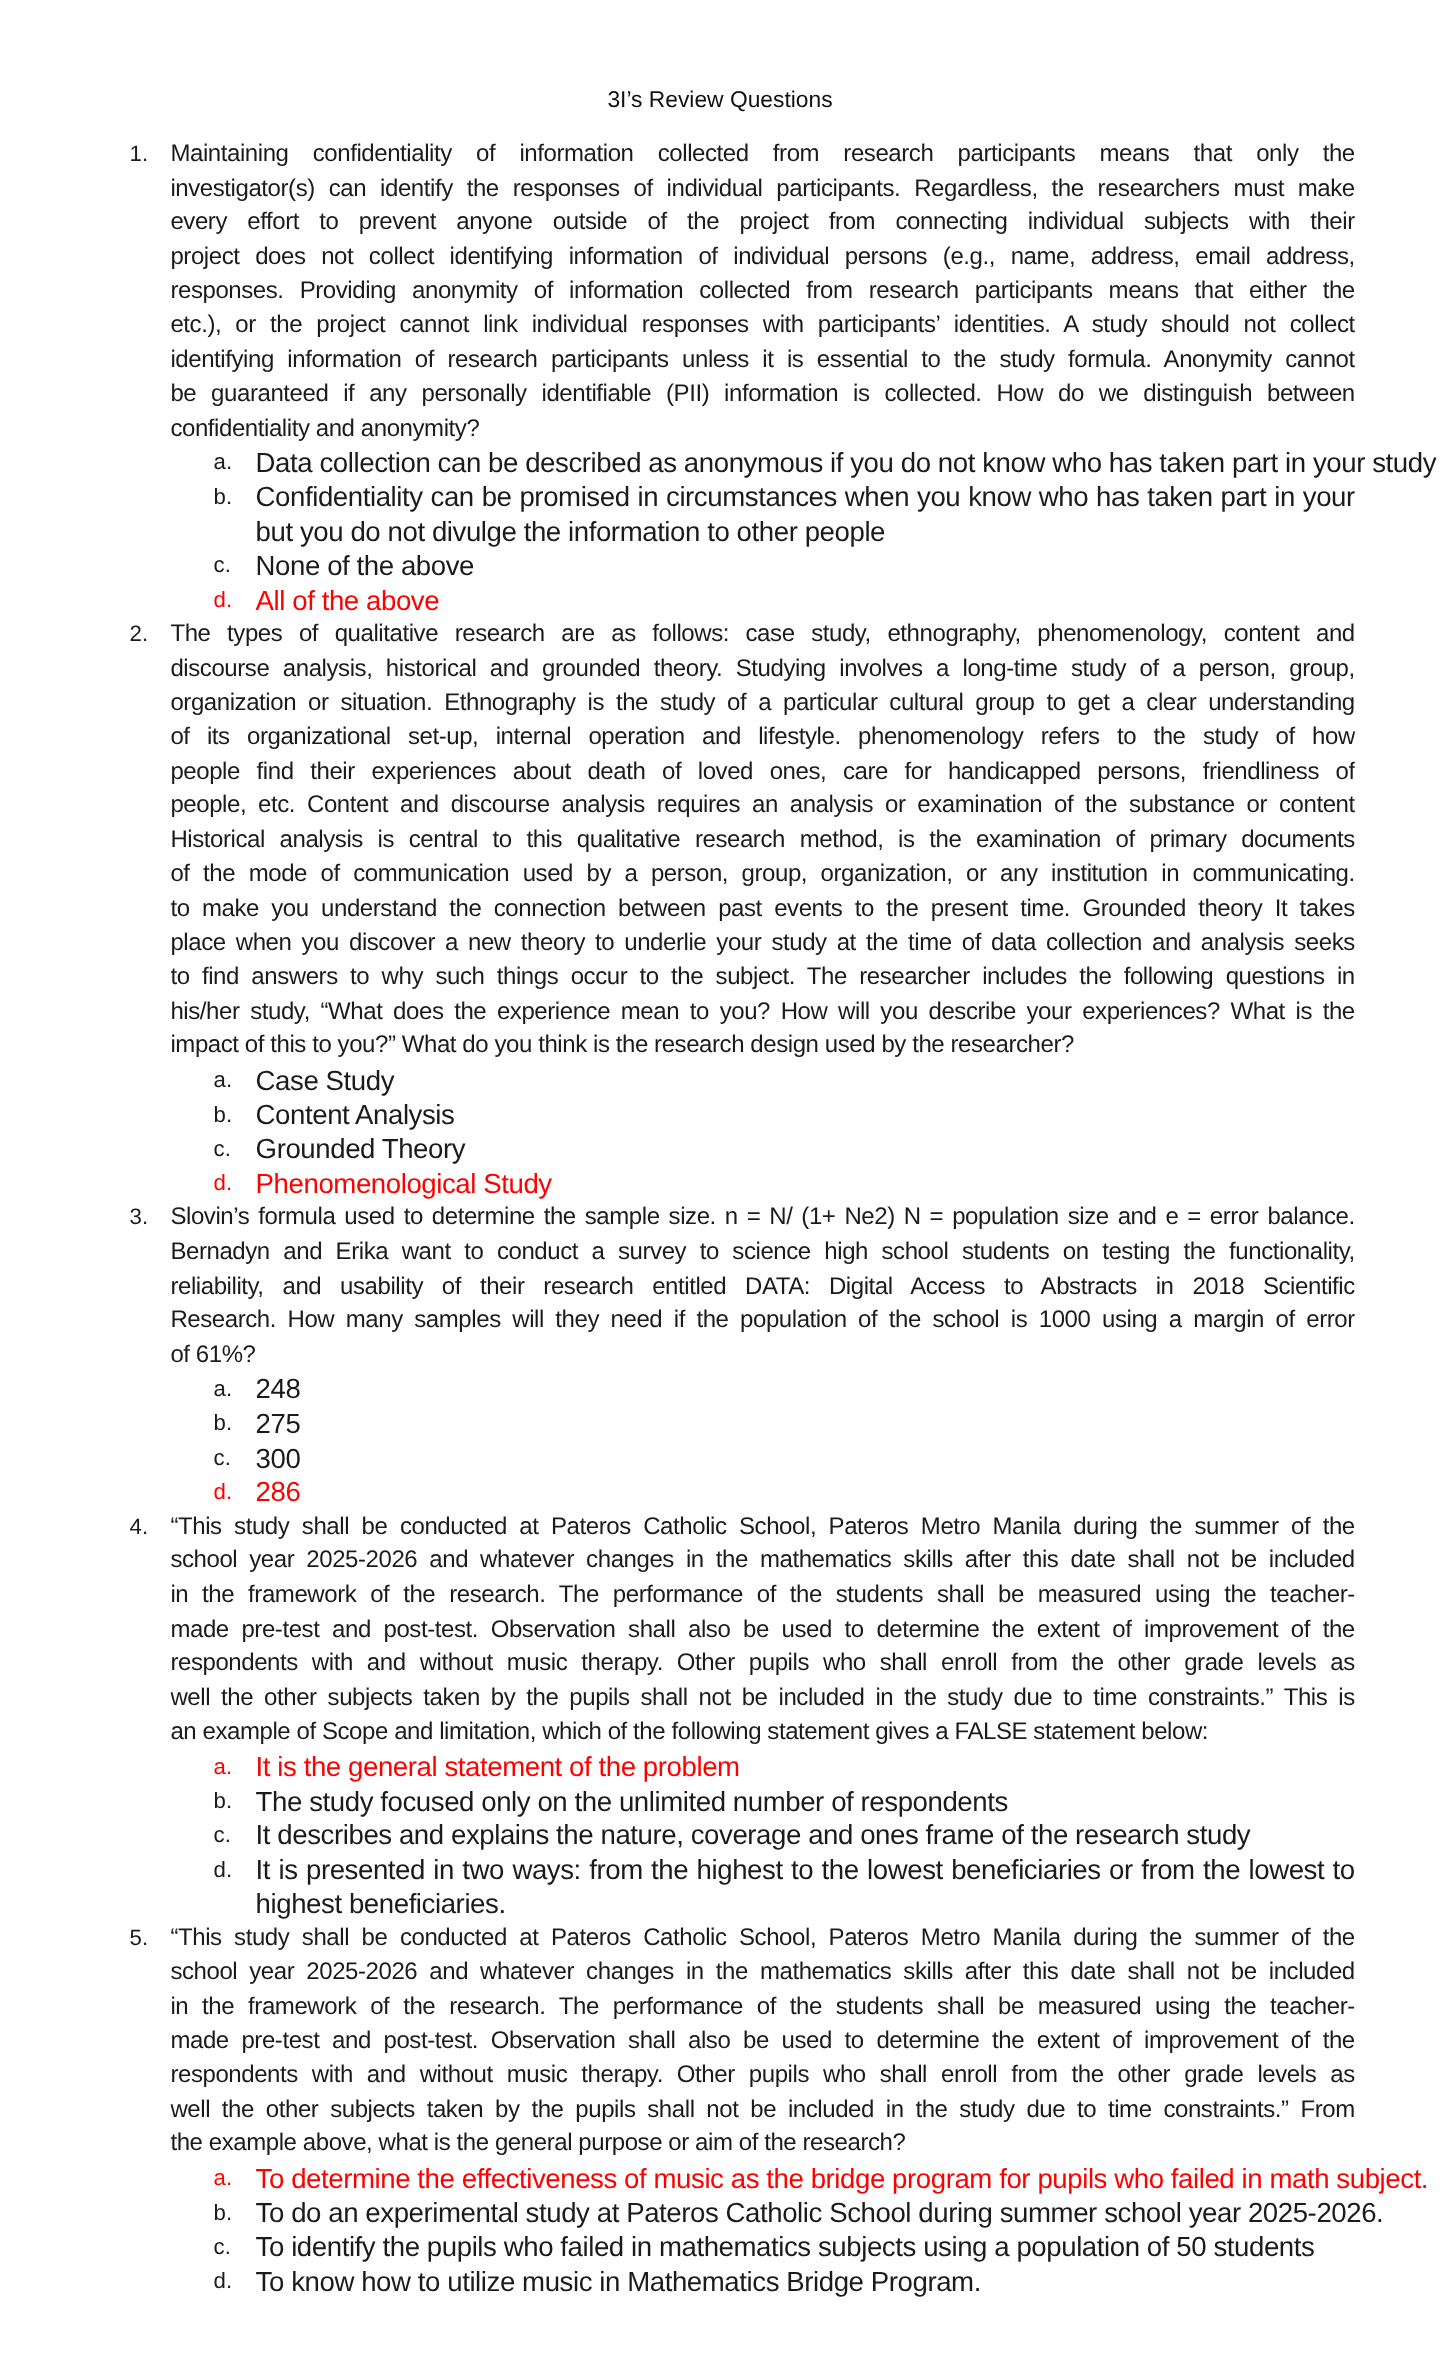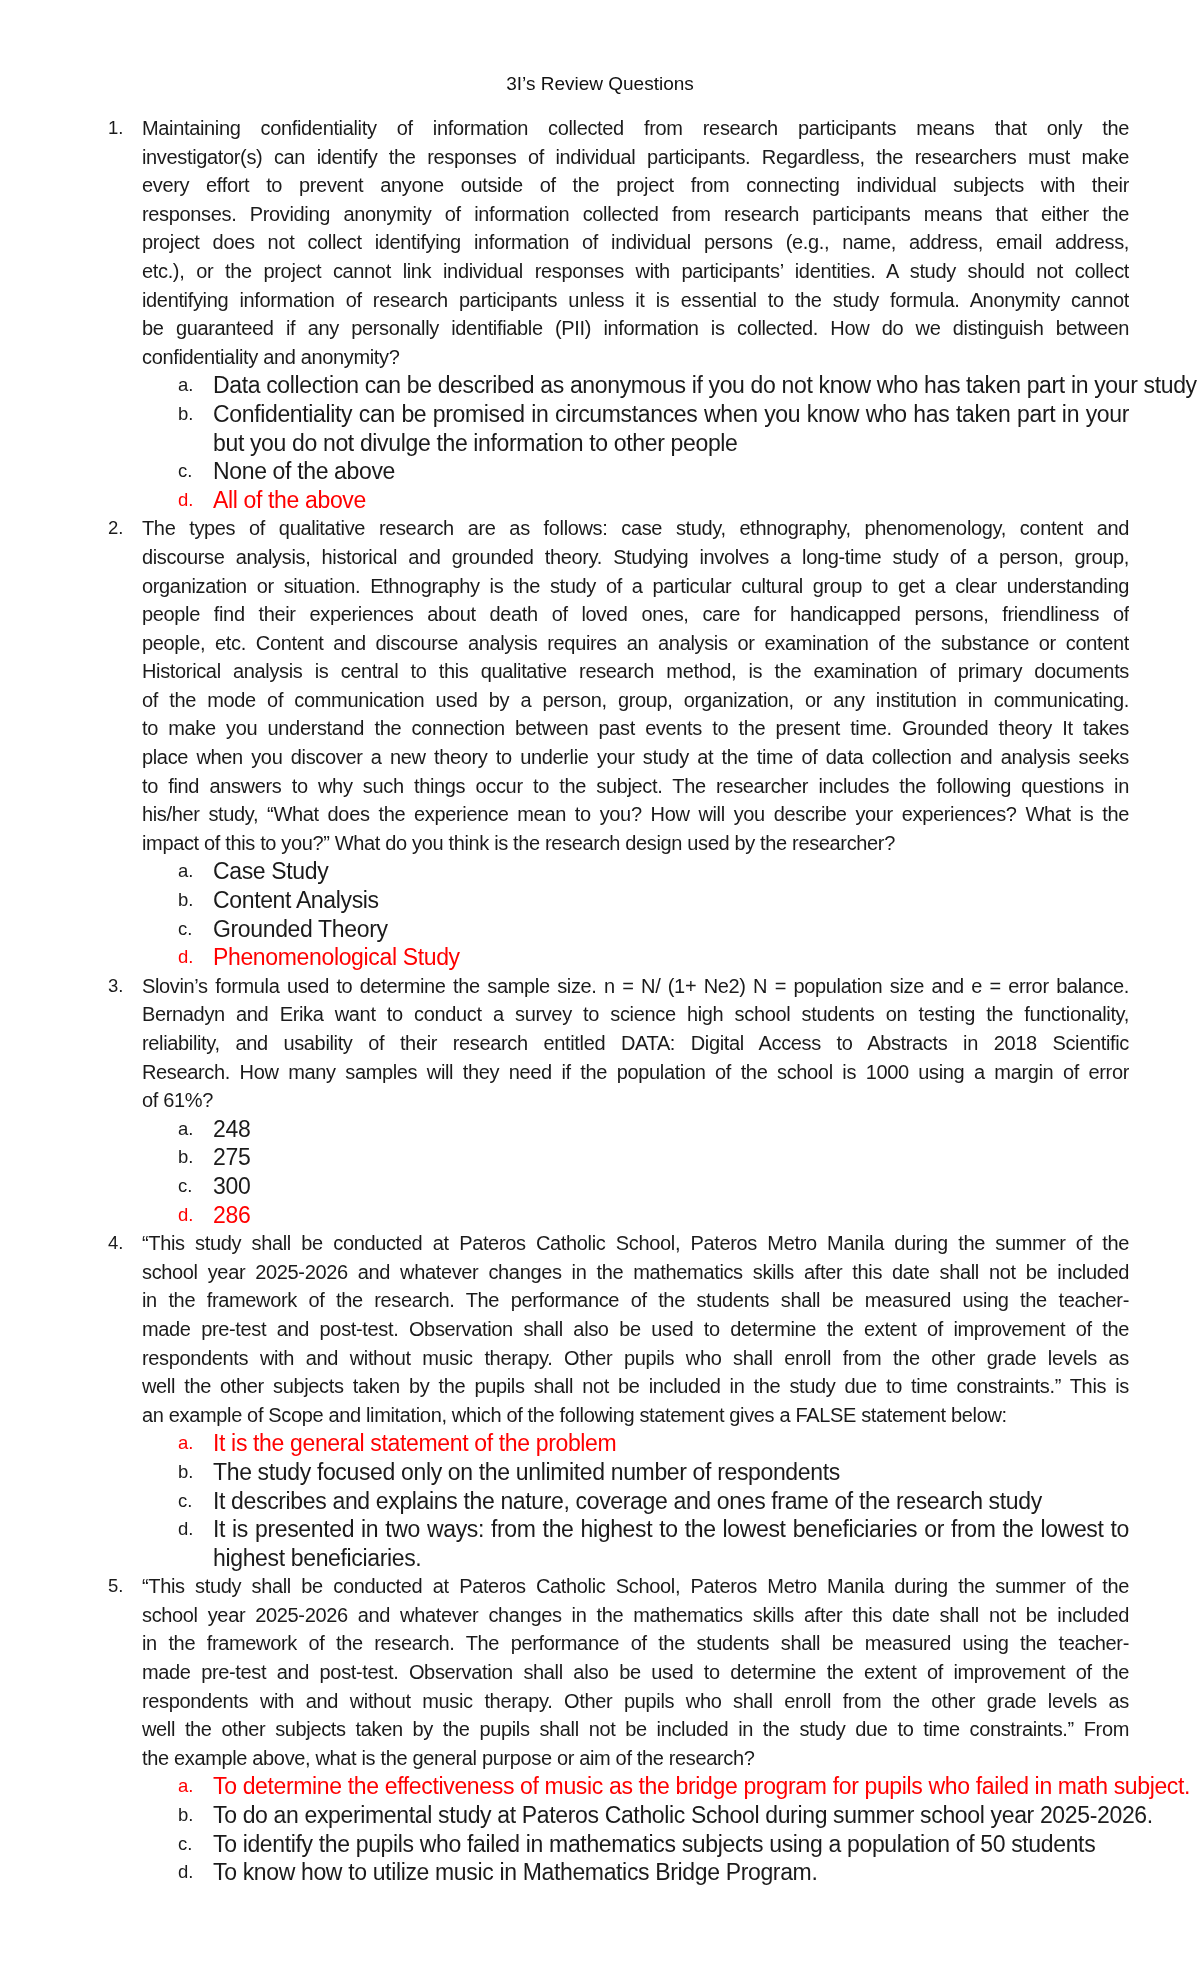--- a/index.html
+++ b/index.html
@@ -24,22 +24,22 @@
 <body>
 
 <div class="title">3I’s Review Questions</div>
 
 <div class="doc" id="doc">
     <div class="q">
       <span class="qnum">1.</span>
       <div class="line j">Maintaining confidentiality of information collected from research participants means that only the</div>
       <div class="line j">investigator(s) can identify the responses of individual participants. Regardless, the researchers must make</div>
       <div class="line j">every effort to prevent anyone outside of the project from connecting individual subjects with their</div>
+      <div class="line j">project does not collect identifying information of individual persons (e.g., name, address, email address,</div>
       <div class="line j">responses.  Providing anonymity of information collected from research participants means that either the</div>
-      <div class="line j">project does not collect identifying information of individual persons (e.g., name, address, email address,</div>
       <div class="line j">etc.), or the project cannot link individual responses with participants’ identities. A study should not collect</div>
       <div class="line j">identifying information of research participants unless it is essential to the study formula. Anonymity cannot</div>
       <div class="line j">be guaranteed if any personally identifiable (PII) information is collected. How do we distinguish between</div>
       <div class="line">confidentiality and anonymity?</div>
       <div class="opt">
         <span class="letter">a.</span>
         <div class="oline">Data collection can be described as anonymous if you do not know who has taken part in your study</div>
       </div>
       <div class="opt">
         <span class="letter">b.</span>
@@ -55,20 +55,21 @@
       <div class="opt correct">
         <span class="letter">d.</span>
         <div class="oline">All of the above</div>
       </div>
     </div>
     <div class="q">
       <span class="qnum">2.</span>
       <div class="line j">The types of qualitative research are as follows: case study, ethnography, phenomenology, content and</div>
       <div class="line j">discourse analysis, historical and grounded theory.  Studying involves a long-time study of a person, group,</div>
       <div class="line j">organization or situation.  Ethnography is the study of a particular cultural group to get a clear understanding</div>
+      <div class="line j">of its organizational set-up, internal operation and lifestyle.  phenomenology refers to the study of how</div>
       <div class="line j">people find their experiences about death of loved ones, care for handicapped persons, friendliness of</div>
       <div class="line j">people, etc.  Content and discourse analysis requires an analysis or examination of the substance or content</div>
       <div class="line j">Historical analysis is central to this qualitative research method, is the examination of primary documents</div>
       <div class="line j">of the mode of communication used by a person, group, organization, or any institution in communicating.</div>
       <div class="line j">to make you understand the connection between past events to the present time.  Grounded theory It takes</div>
       <div class="line j">place when you discover a new theory to underlie your study at the time of data collection and analysis seeks</div>
       <div class="line j">to find answers to why such things occur to the subject.  The researcher includes the following questions in</div>
       <div class="line j">his/her study, “What does the experience mean to you? How will you describe your experiences? What is the</div>
       <div class="line">impact of this to you?” What do you think is the research design used by the researcher?</div>
       <div class="opt">

